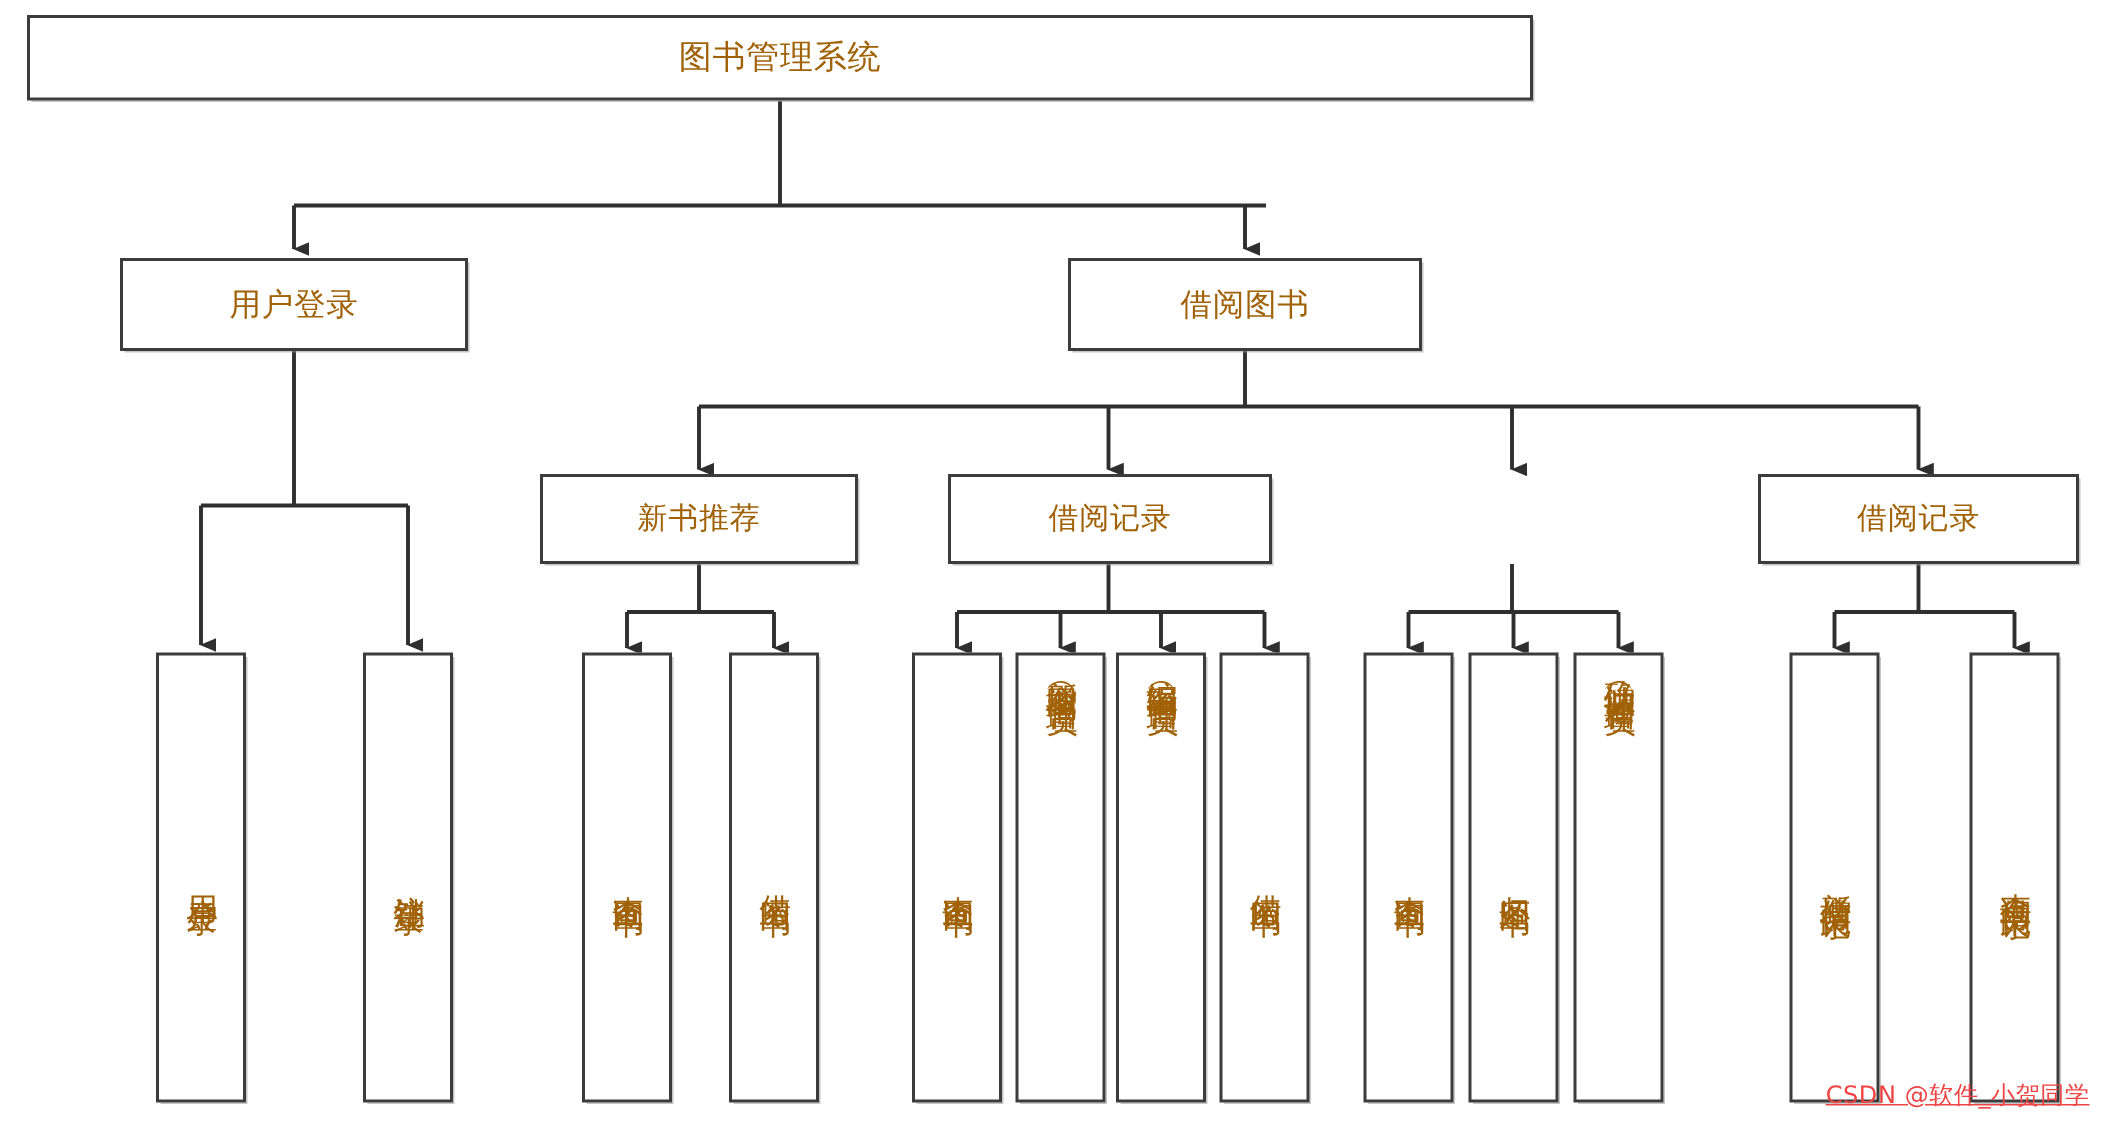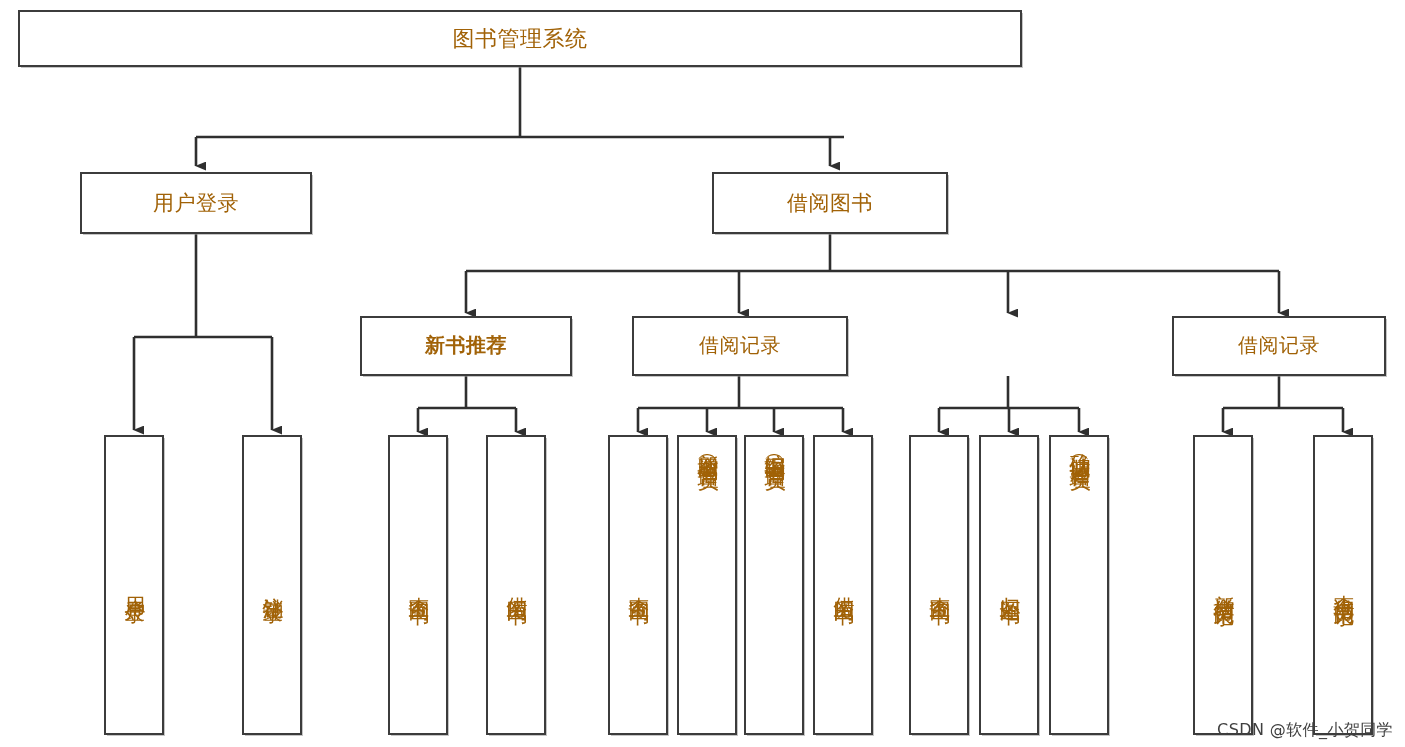--- a/index.html
+++ b/index.html
@@ -62,26 +62,27 @@
     align-items: center;
   }
   .node-root .node-label { font-size: 22px; }
   .node-l2 .node-label { font-size: 21px; }
   .node-l3 .node-label { font-size: 20px; }
 
   #watermark {
     position: absolute;
     right: 12px;
     bottom: 6px;
-    color: #404040;
+    color: #ef4444;
     font-size: 16px;
     letter-spacing: 0.4px;
     z-index: 5;
     white-space: nowrap;
     font-family: "DejaVu Sans", "Liberation Sans", sans-serif;
+    text-decoration: underline;
   }
 </style>
 </head>
 <body>
 
 <div id="diagram-canvas">
 
   <svg id="connector-layer" viewBox="0 0 1405 747" xmlns="http://www.w3.org/2000/svg">
     <defs>
       <marker id="arrowhead" markerWidth="9" markerHeight="11" refX="4.5" refY="10.2" orient="auto" markerUnits="userSpaceOnUse">
@@ -136,21 +137,21 @@
     <span class="node-label">图书管理系统</span>
   </div>
 
   <div class="node node-l2" style="left:80px; top:172px; width:232px; height:62px;">
     <span class="node-label">用户登录</span>
   </div>
   <div class="node node-l2" style="left:712px; top:172px; width:236px; height:62px;">
     <span class="node-label">借阅图书</span>
   </div>
 
-  <div class="node node-l3" style="left:360px; top:316px; width:212px; height:60px;font-weight:bold;">
+  <div class="node node-l3" style="left:360px; top:316px; width:212px; height:60px;">
     <span class="node-label">新书推荐</span>
   </div>
   <div class="node node-l3" style="left:632px; top:316px; width:216px; height:60px;">
     <span class="node-label">借阅记录</span>
   </div>
   <div class="node node-l3" style="left:1172px; top:316px; width:214px; height:60px;">
     <span class="node-label">借阅记录</span>
   </div>
 
   <div class="node vertical centered" style="left:104px; top:435px; width:60px; height:300px;">

